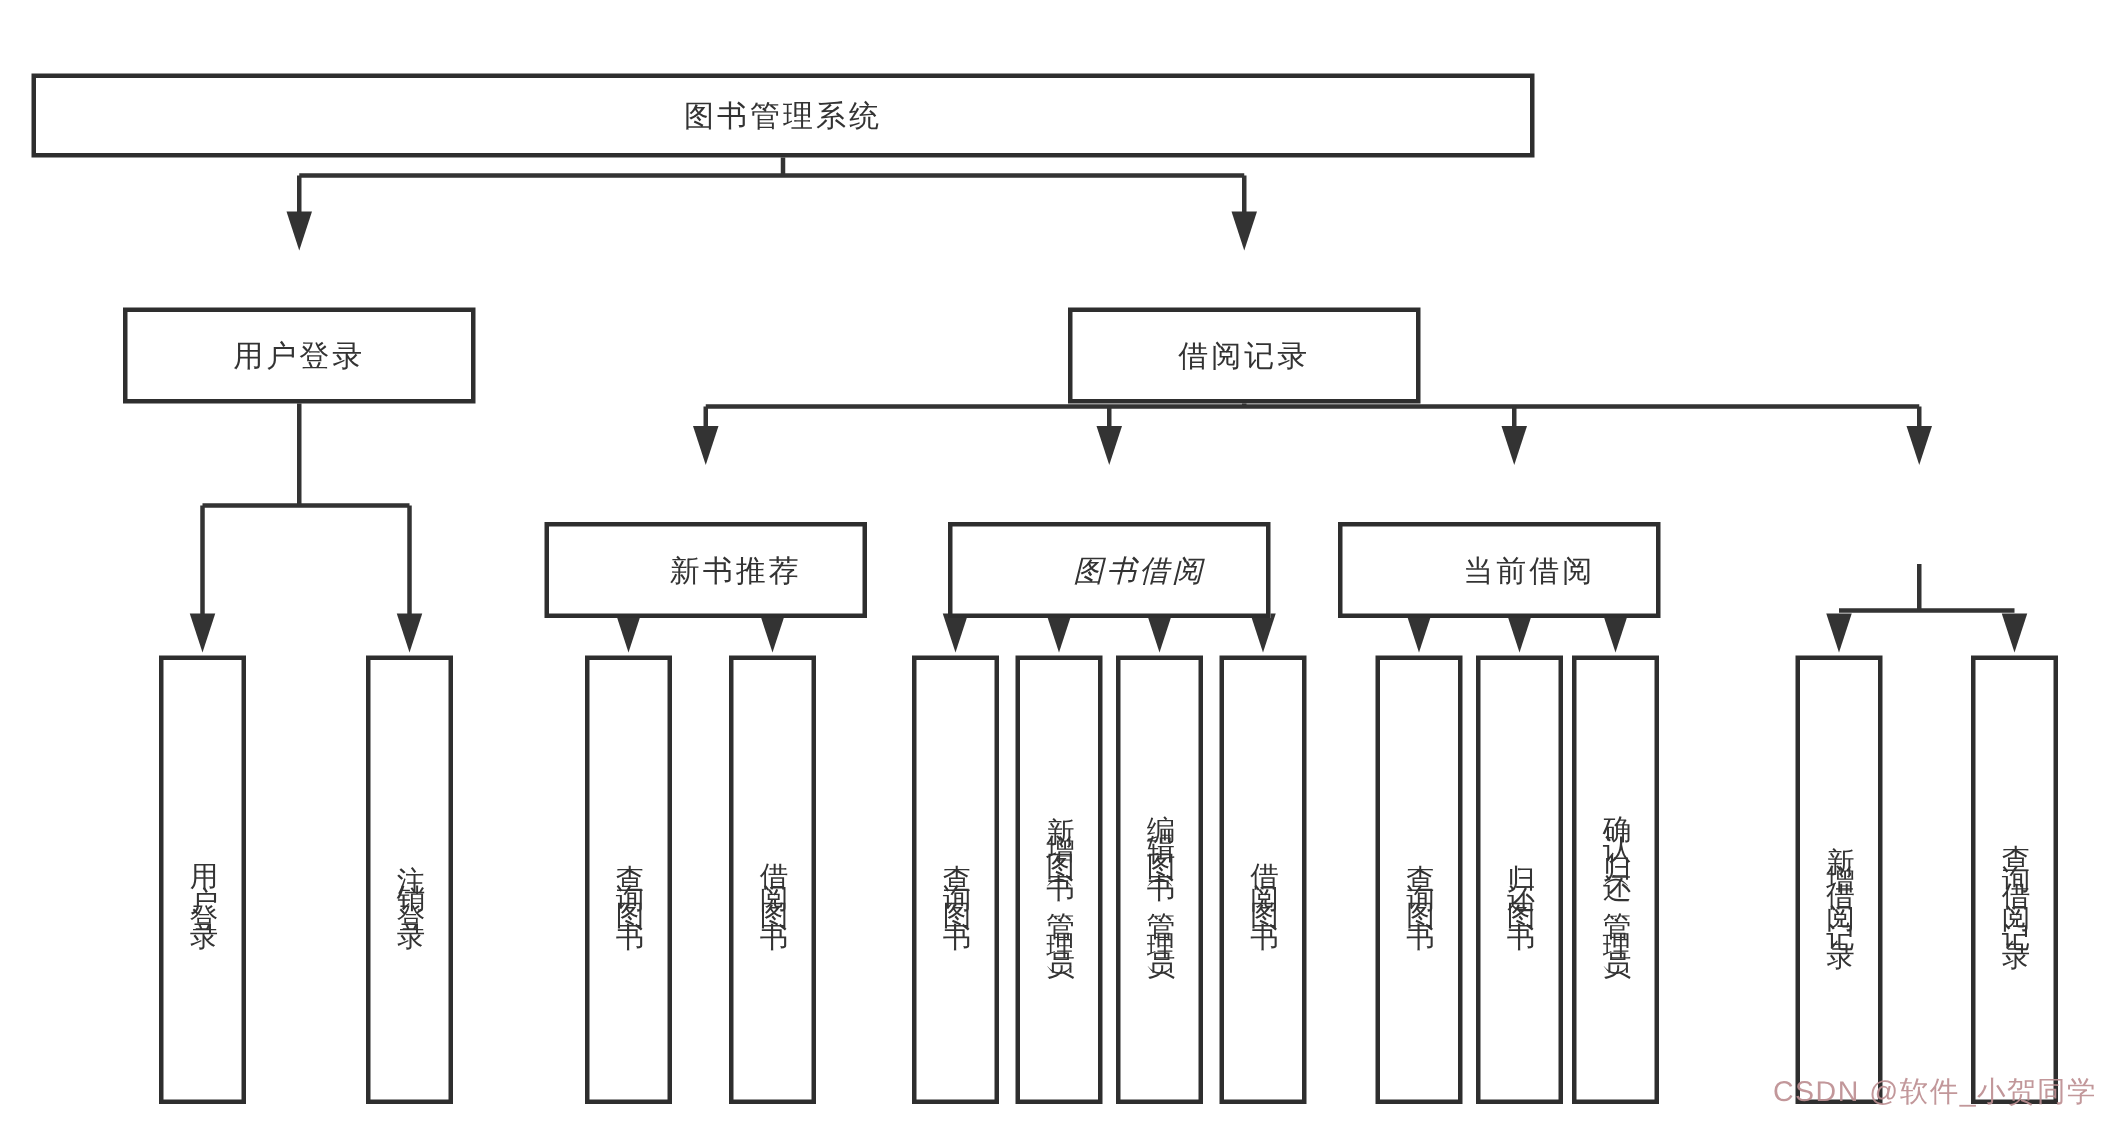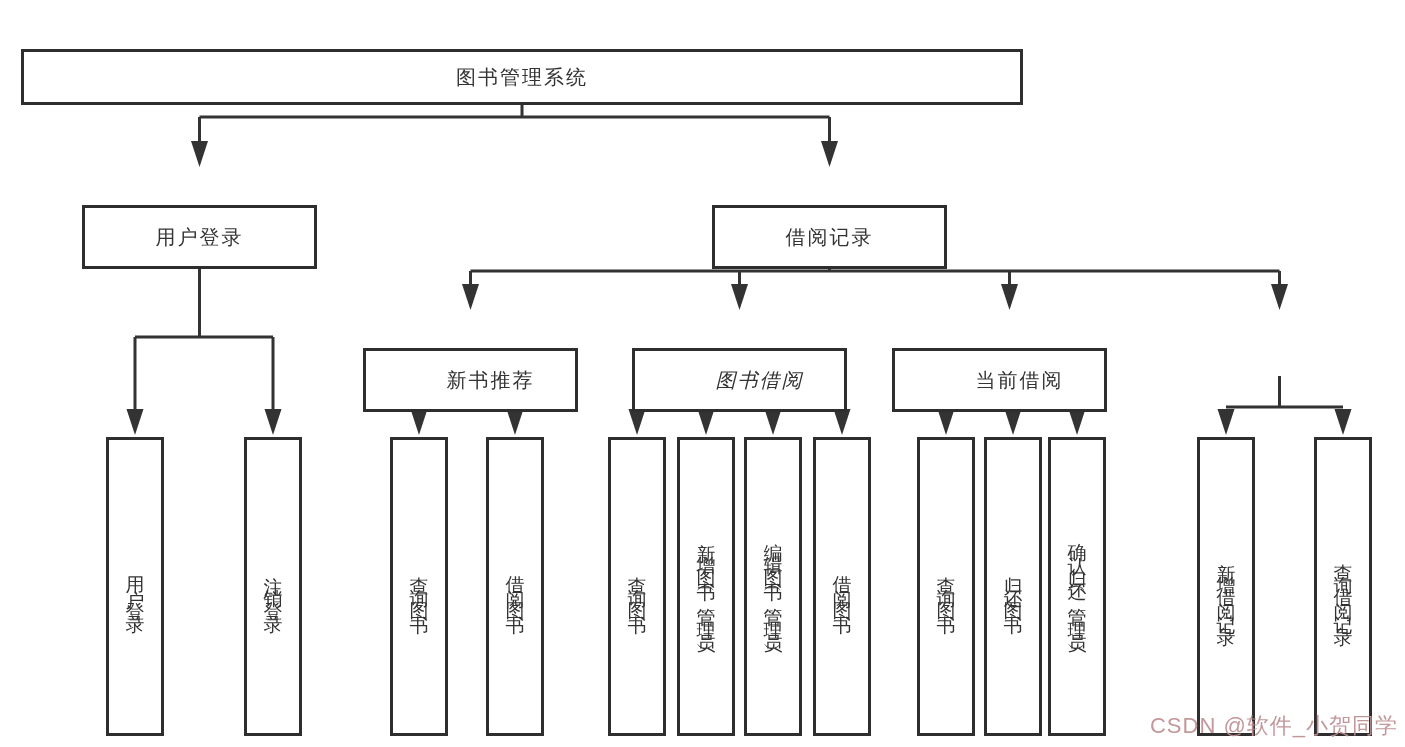--- a/index.html
+++ b/index.html
@@ -54,21 +54,21 @@
     height: 299px;
     writing-mode: vertical-rl;
     font-size: 19px;
     letter-spacing: 13px;
     line-height: 58px;
   }
   .watermark {
     position: absolute;
     right: 7px;
     bottom: 6px;
-    font-size: 22px;
+    font-size: 19px;
     letter-spacing: 1px;
     color: #bd8f92;
     opacity: 0.92;
     white-space: nowrap;
   }
   .stroke-line {
     fill: none;
     stroke: #333333;
     stroke-width: 3;
   }

